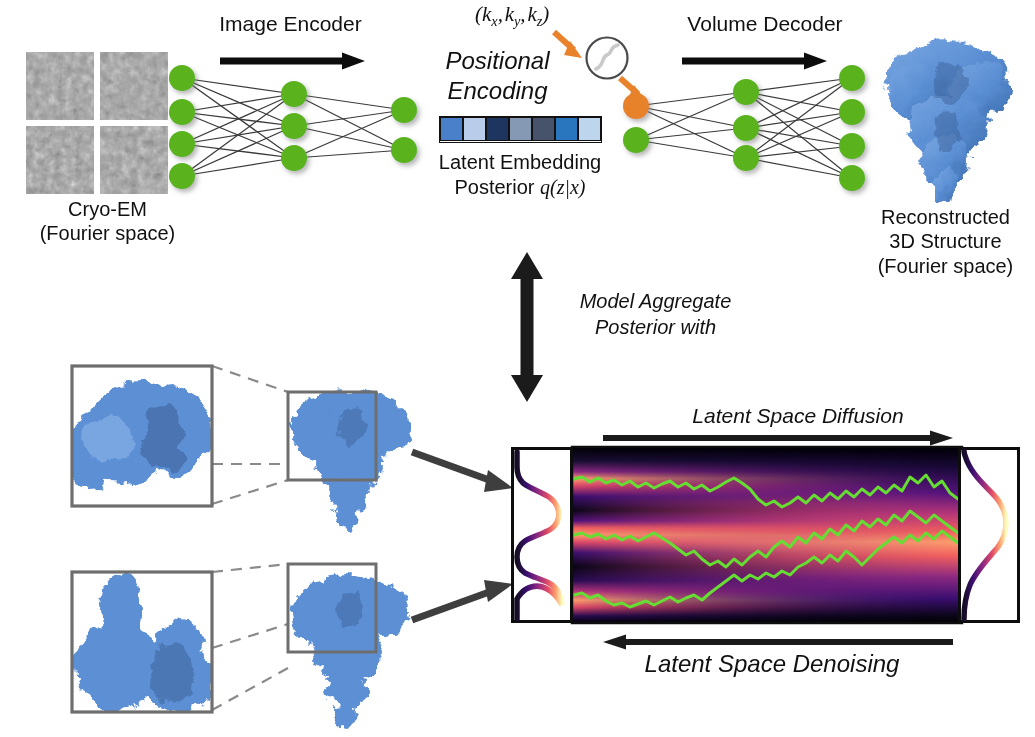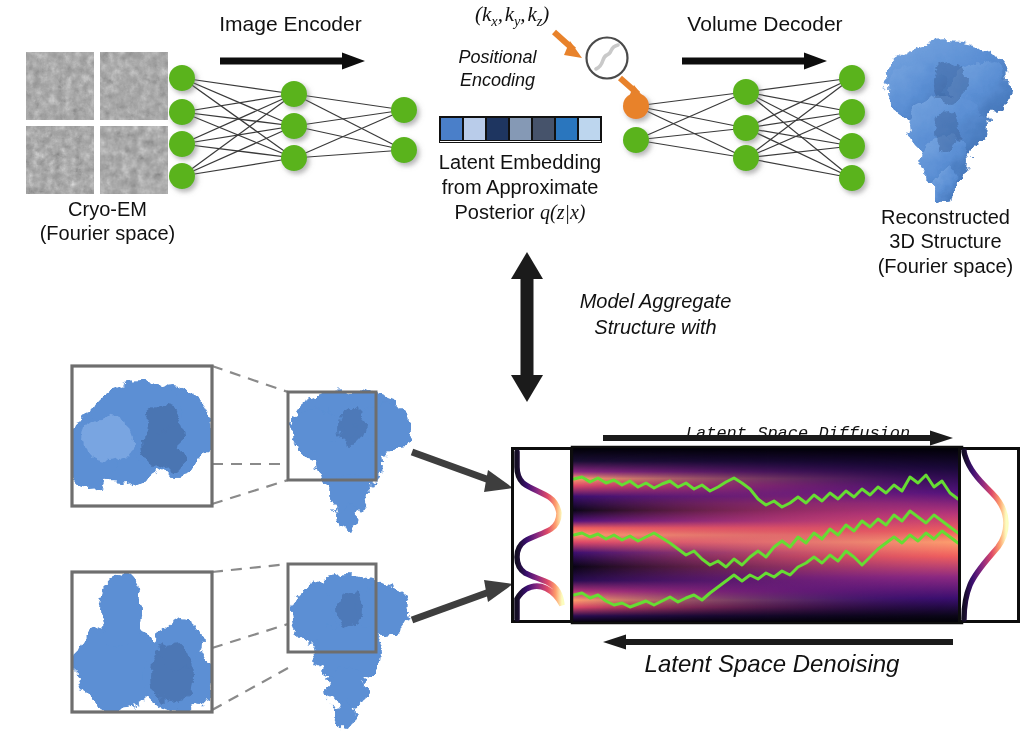--- a/index.html
+++ b/index.html
@@ -108,21 +108,21 @@
       <circle cx="240" cy="52" r="13"></circle>
         <circle cx="240" cy="92" r="13"></circle>
     </g>
   </svg>
 </div>
 
 <div class="abs math" style="left:475px;top:2px;width:140px;text-align:left;font-size:21px;">
   <span>(</span><span>k</span><sub style="font-size:0.68em">x</sub><span>,</span> <span>k</span><sub style="font-size:0.68em">y</sub><span>,</span> <span>k</span><sub style="font-size:0.68em">z</sub><span>)</span>
 </div>
 
-<div class="lbl ital" style="left:445px;top:46px;width:105px;font-size:18px;line-height:1.25;">
+<div class="lbl ital" style="left:445px;top:46px;width:105px;font-size:24px;line-height:1.25;">
   <div>Positional</div>
   <div>Encoding</div>
 </div>
 
 <div class="abs" style="left:548px;top:28px;">
   <svg width="120" height="100" viewBox="0 0 120 100">
     <g>
       <line x1="6" y1="4" x2="26" y2="22" stroke="#E8822B" stroke-width="6"></line>
       <polygon points="22,13 34,30 16,27" fill="#E8822B"></polygon>
     </g>
@@ -142,21 +142,20 @@
   <div style="width:21px;height:22px;border:1.2px solid #111;background:#B9CCEA;"></div>
   <div style="width:21px;height:22px;border:1.2px solid #111;background:#1E3560;"></div>
   <div style="width:21px;height:22px;border:1.2px solid #111;background:#8599B5;"></div>
   <div style="width:21px;height:22px;border:1.2px solid #111;background:#46536B;"></div>
   <div style="width:21px;height:22px;border:1.2px solid #111;background:#2A76BE;"></div>
   <div style="width:21px;height:22px;border:1.2px solid #111;background:#BDD6EE;"></div>
 </div>
 
 <div class="lbl" style="left:405px;top:150px;width:230px;font-size:20px;line-height:1.25;">
   <div>Latent Embedding</div>
-  <div>from Approximate</div>
   <div><span>Posterior </span><span class="math">q(z|x)</span></div>
 </div>
 
 <div class="lbl" style="left:640px;top:12px;width:250px;font-size:21px;">Volume Decoder</div>
 <div class="abs" style="left:680px;top:52px;">
   <svg width="148" height="18" viewBox="0 0 148 18">
     <line x1="2" y1="9" x2="126" y2="9" stroke="#0d0d0d" stroke-width="7"></line>
     <polygon points="124,0.5 147,9 124,17.5" fill="#0d0d0d"></polygon>
   </svg>
 </div>
@@ -235,21 +234,21 @@
 <div class="abs" style="left:510px;top:252px;">
   <svg width="34" height="150" viewBox="0 0 34 150">
     <polygon points="17,0 33,27 1,27" fill="#1b1b1b"></polygon>
     <rect x="10.5" y="24" width="13" height="102" fill="#1b1b1b"></rect>
     <polygon points="17,150 1,123 33,123" fill="#1b1b1b"></polygon>
   </svg>
 </div>
 
 <div class="lbl" style="left:548px;top:288px;width:215px;font-size:20px;line-height:1.3;text-align:center;font-style:italic;">
   <div>Model Aggregate</div>
-  <div>Structure with</div>
+  <div>Posterior with</div>
 </div>
 
 <div class="abs" style="left:60px;top:352px;width:420px;height:180px;">
   <svg width="420" height="180" viewBox="0 0 420 180">
     <defs>
       <filter id="blob2" x="-25%" y="-25%" width="150%" height="150%">
         <feTurbulence type="fractalNoise" baseFrequency="0.085" numOctaves="4" seed="31" result="t"></feTurbulence>
         <feDisplacementMap in="SourceGraphic" in2="t" scale="15" xChannelSelector="R" yChannelSelector="G"></feDisplacementMap>
       </filter>
       <filter id="blobBig" x="-25%" y="-25%" width="150%" height="150%">
@@ -358,21 +357,21 @@
     <polygon points="78,22 103,40 74,44" fill="#3E3E3E"></polygon>
   </svg>
 </div>
 <div class="abs" style="left:410px;top:572px;">
   <svg width="105" height="52" viewBox="0 0 105 52">
     <line x1="2" y1="48" x2="82" y2="19" stroke="#3E3E3E" stroke-width="7"></line>
     <polygon points="78,30 103,12 74,8" fill="#3E3E3E"></polygon>
   </svg>
 </div>
 
-<div class="lbl ital" style="left:598px;top:424px;width:400px;font-size:17px;font-family:Liberation Mono, monospace;">Latent Space Diffusion</div>
+<div class="lbl ital" style="left:598px;top:404px;width:400px;font-size:21px;">Latent Space Diffusion</div>
 <div class="abs" style="left:603px;top:430px;">
   <svg width="350" height="16" viewBox="0 0 350 16">
     <line x1="0" y1="8" x2="330" y2="8" stroke="#1b1b1b" stroke-width="6"></line>
     <polygon points="327,0.5 350,8 327,15.5" fill="#1b1b1b"></polygon>
   </svg>
 </div>
 
 <div class="abs" style="left:511px;top:447px;">
   <svg width="62" height="176" viewBox="0 0 62 176">
     <defs>

